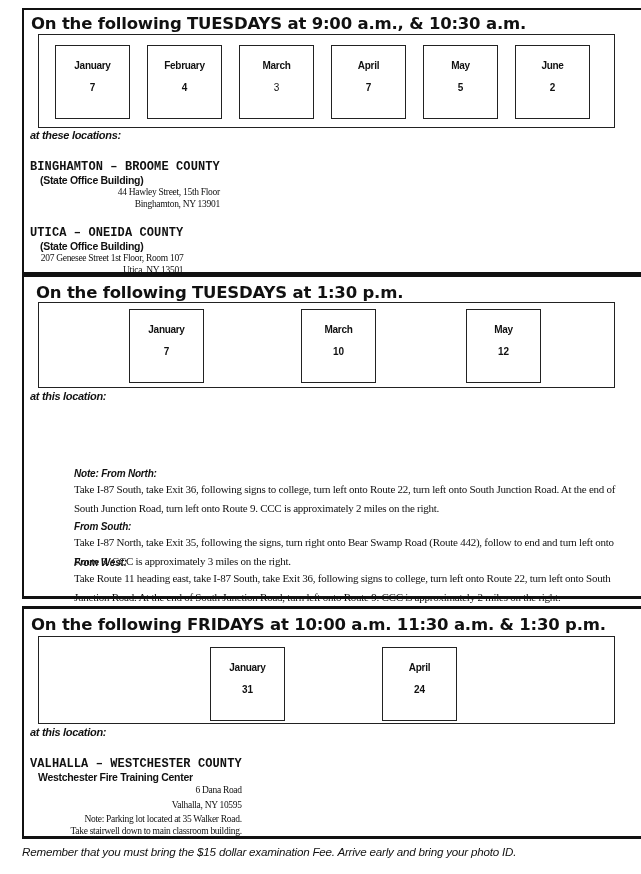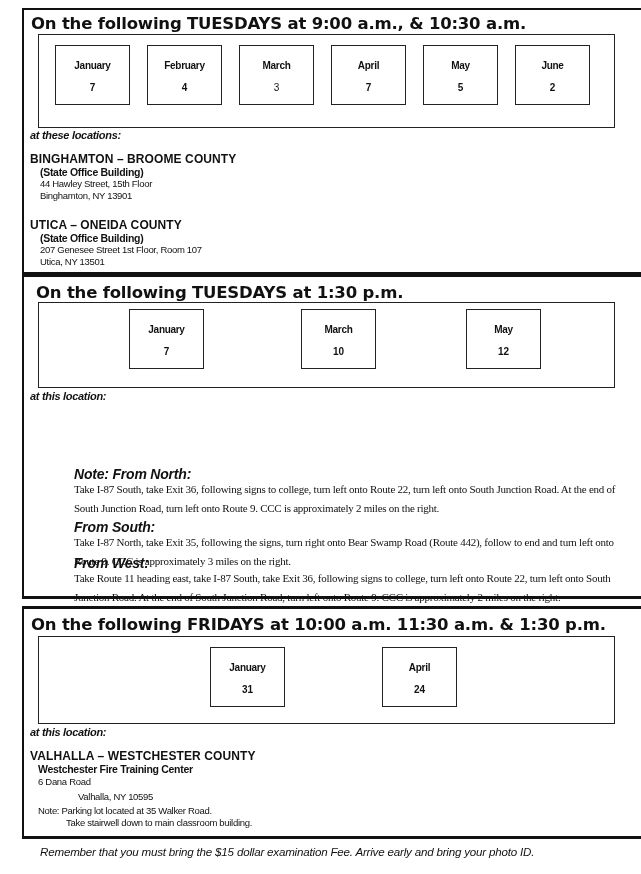--- a/index.html
+++ b/index.html
@@ -40,21 +40,21 @@
   .date-strip {
     position: absolute;
     left: 14px;
     width: 577px;
     border: 1.5px solid #222;
     box-sizing: border-box;
   }
   .date-box {
     position: absolute;
     width: 75px;
-    height: 60px;
+    height: 74px;
     border: 1.5px solid #222;
     box-sizing: border-box;
     text-align: center;
   }
   .date-month {
     position: absolute;
     top: 14px;
     left: 0; right: 0;
     font-size: 10px;
     font-weight: bold;
@@ -80,62 +80,64 @@
   }
   .loc-block {
     position: absolute;
     left: 6px;
   }
   .loc-name {
     font-size: 12px;
     font-weight: bold;
     letter-spacing: 0.1px;
     line-height: 13px;
-    font-family: Liberation Sans, sans-serif;
+    font-family: Liberation Mono, monospace;
+    margin-top: 8px;
   }
   .loc-building {
     font-size: 10.5px;
     font-weight: bold;
     padding-left: 10px;
     line-height: 12px;
     letter-spacing: -0.3px;
     font-family: "Liberation Sans", sans-serif;
   }
   .loc-line {
     font-size: 9.5px;
     padding-left: 10px;
     line-height: 12px;
     letter-spacing: -0.3px;
-    font-family: Liberation Sans, sans-serif;
+    font-family: Liberation Serif, serif;
+    text-align: right;
   }
   .note-block {
     position: absolute;
     left: 50px;
     width: 560px;
   }
   .note-head {
-    font-size: 14px;
+    font-size: 10px;
     font-weight: bold;
     font-style: italic;
     line-height: 12px;
     letter-spacing: -0.2px;
     font-family: "Liberation Sans", sans-serif;
   }
   .note-text {
     font-size: 11px;
     line-height: 19px;
     letter-spacing: -0.25px;
     font-family: Liberation Serif, serif;
   }
   .valhalla-note-indent {
     padding-left: 28px;
   }
   .footer {
     position: absolute;
-    left: 40px;
+    left: 22px;
     top: 845px;
     font-size: 11.6px;
     font-style: italic;
     white-space: nowrap;
     letter-spacing: -0.2px;
     font-family: "Liberation Sans", sans-serif;
   }
 </style>
 </head>
 <body>

